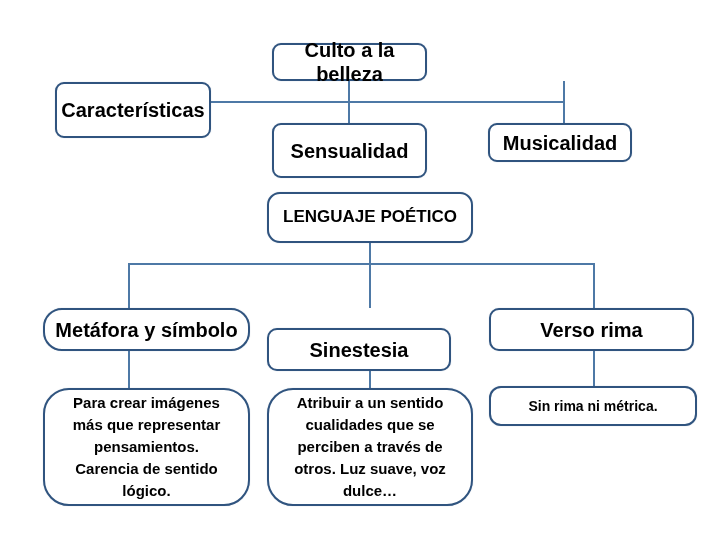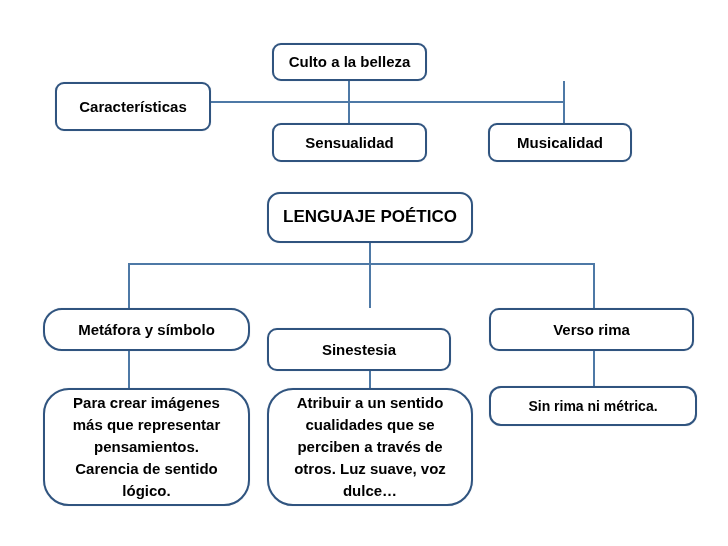--- a/index.html
+++ b/index.html
@@ -20,21 +20,21 @@
     box-sizing: border-box;
     background: #ffffff;
     border: 2px solid #30547F;
     border-radius: 9px;
     display: flex;
     align-items: center;
     justify-content: center;
     text-align: center;
     color: #000000;
     font-weight: bold;
-    font-size: 15px;
+    font-size: 20px;
     z-index: 2;
     box-shadow: 0 0 1px rgba(48,84,127,0.35);
   }
   .node .lbl {
     white-space: pre-line;
     line-height: 1.2;
     padding: 0 6px;
   }
   .node.title {
     border-width: 2.5px;
@@ -71,30 +71,30 @@
   <div class="conn" style="left:369px; top:243px; width:2px; height:22px;"></div>
   <div class="conn" style="left:128px; top:263px; width:467px; height:2px;"></div>
   <div class="conn" style="left:128px; top:263px; width:2px; height:45px;"></div>
   <div class="conn" style="left:369px; top:263px; width:2px; height:45px;"></div>
   <div class="conn" style="left:593px; top:263px; width:2px; height:45px;"></div>
 
   <div class="conn" style="left:128px; top:351px; width:2px; height:37px;"></div>
   <div class="conn" style="left:369px; top:351px; width:2px; height:37px;"></div>
   <div class="conn" style="left:593px; top:351px; width:2px; height:37px;"></div>
 
-  <div class="node" style="left:55px; top:82px; width:156px; height:49px;">
+  <div class="node" style="left:55px; top:82px; width:156px; height:56px;">
     <span class="lbl">Características</span>
   </div>
 
   <div class="node" style="left:272px; top:43px; width:155px; height:38px;">
     <span class="lbl">Culto a la belleza</span>
   </div>
 
 
-  <div class="node" style="left:272px; top:123px; width:155px; height:39px;">
+  <div class="node" style="left:272px; top:123px; width:155px; height:55px;">
     <span class="lbl">Sensualidad</span>
   </div>
 
   <div class="node" style="left:488px; top:123px; width:144px; height:39px;">
     <span class="lbl">Musicalidad</span>
   </div>
 
   <div class="node title" style="left:267px; top:192px; width:206px; height:51px;">
     <span class="lbl">LENGUAJE POÉTICO</span>
   </div>

